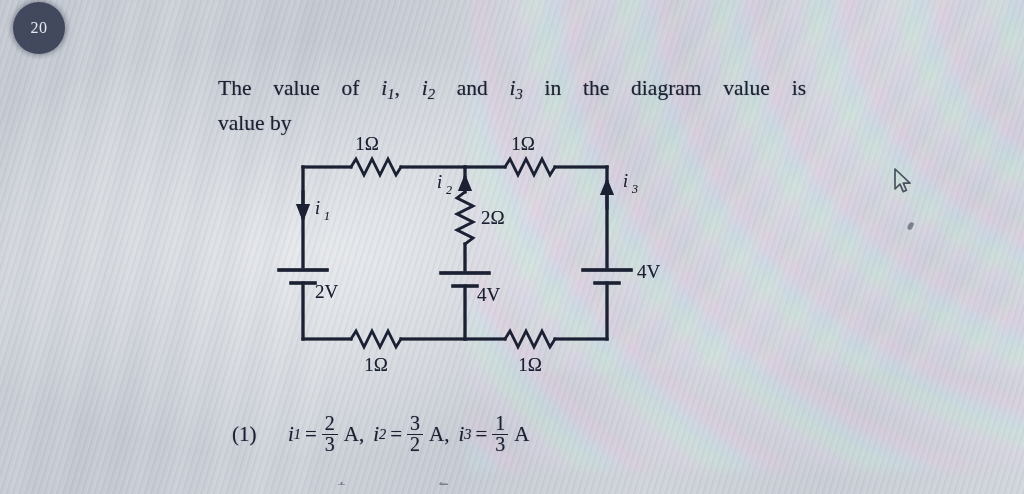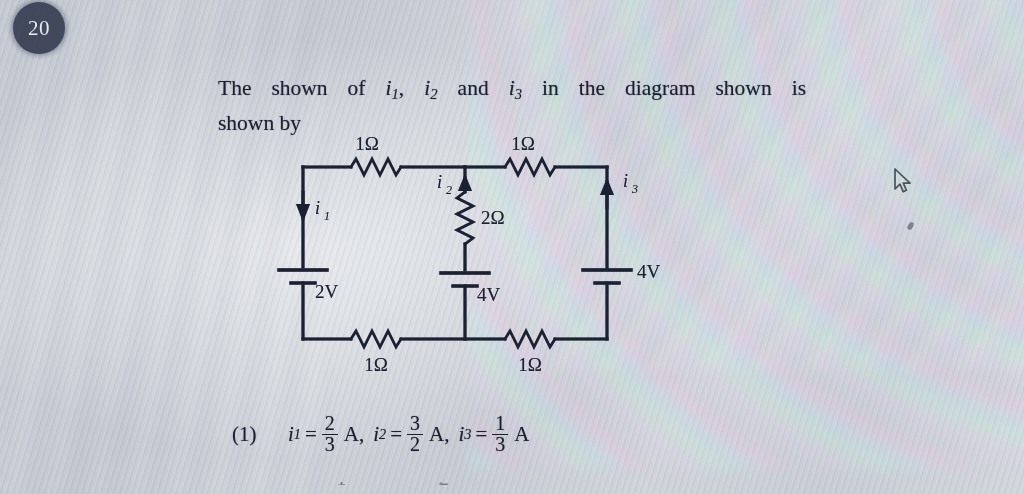--- a/index.html
+++ b/index.html
@@ -102,21 +102,21 @@
     position: absolute;
     left: 13px; top: 2px;
     width: 52px; height: 52px;
     border-radius: 50%;
     background: #3a4156;
     color: #e9ecf3;
     display: flex;
     align-items: center;
     justify-content: center;
     font-family: "Liberation Serif", serif;
-    font-size: 21px;
+    font-size: 16px;
     letter-spacing: 0.5px;
     box-shadow: 0 0 5px 2px rgba(58,65,86,0.45);
     opacity: 0.94;
   }
 
   
   #qtext {
     position: absolute;
     left: 218px; top: 74px;
     width: 620px;
@@ -227,22 +227,22 @@
   <div id="scanlines"></div>
   <div id="bandsL"></div>
   <div id="moire"></div>
   <div id="moire2"></div>
 
   <div id="badge">
     <span>20</span>
   </div>
 
   <div id="qtext">
-    <span class="l1"><span>The shown of </span><i><span>i</span><sub>1</sub></i><span>, </span><i><span>i</span><sub>2</sub></i><span> and </span><i><span>i</span><sub>3</sub></i><span> in the diagram shown is</span></span>
-    <span class="l2">shown by</span>
+    <span class="l1"><span>The value of </span><i><span>i</span><sub>1</sub></i><span>, </span><i><span>i</span><sub>2</sub></i><span> and </span><i><span>i</span><sub>3</sub></i><span> in the diagram value is</span></span>
+    <span class="l2">value by</span>
   </div>
 
   <div id="circuit">
     <svg width="420" height="258" viewBox="0 0 420 258" xmlns="http://www.w3.org/2000/svg">
       <g stroke="#1b2132" stroke-width="3.1" fill="none" stroke-linecap="square">
 
         <path d="M48,37 L96,37"></path>
 
         <path d="M96,37 L101,29 L109,45 L117,29 L125,45 L133,29 L141,45 L146,37" stroke-width="2.7"></path>
         <path d="M146,37 L210,37"></path>

